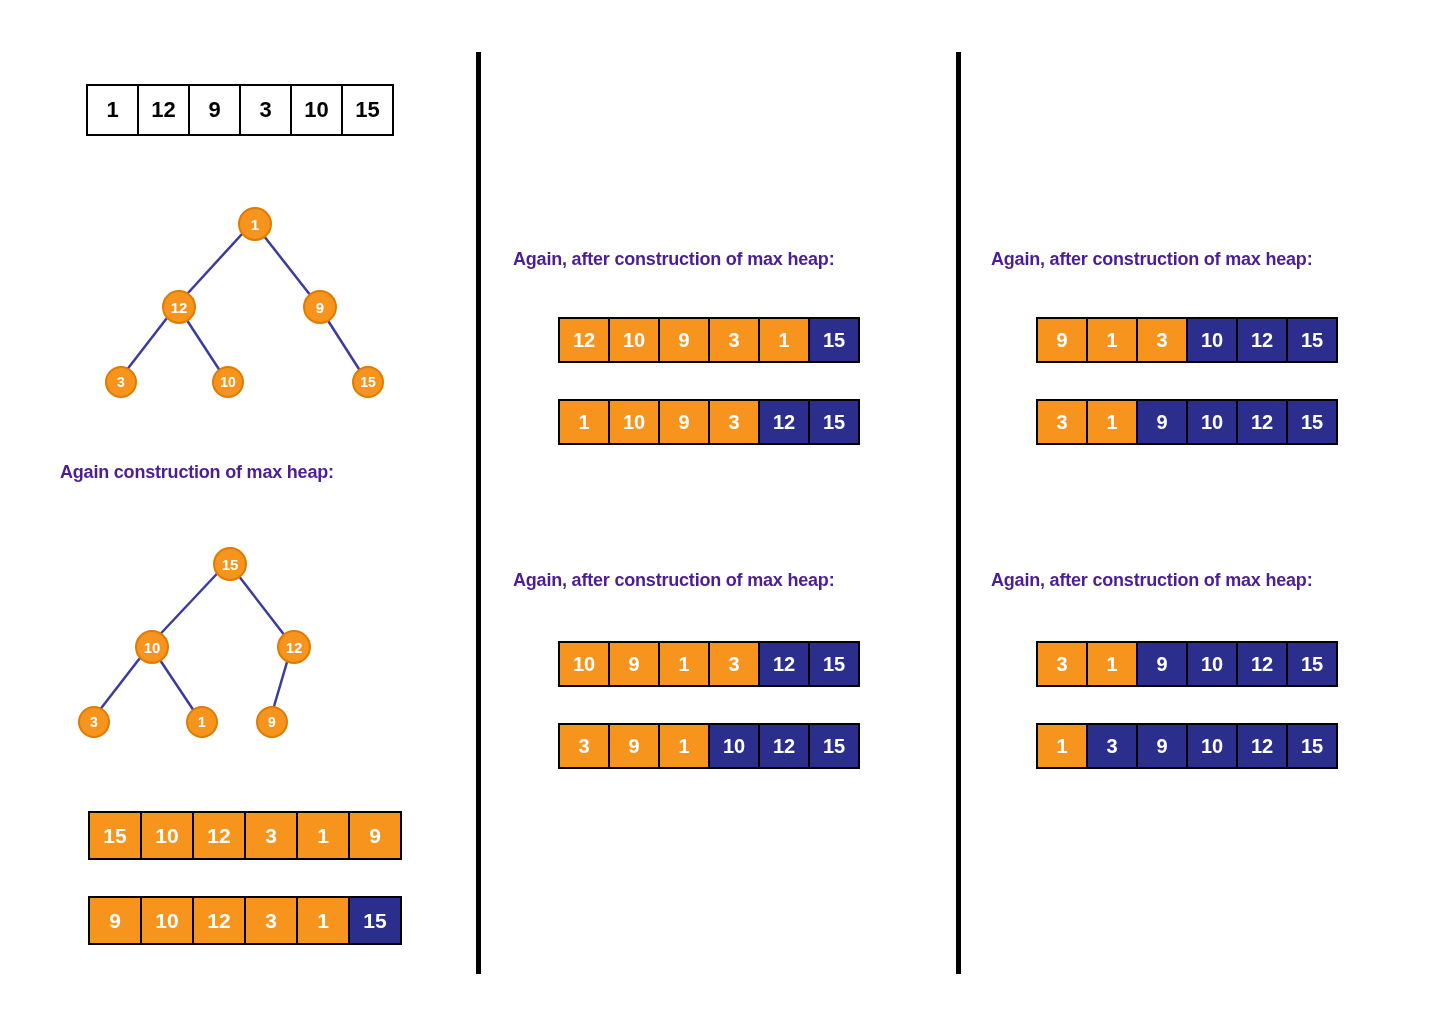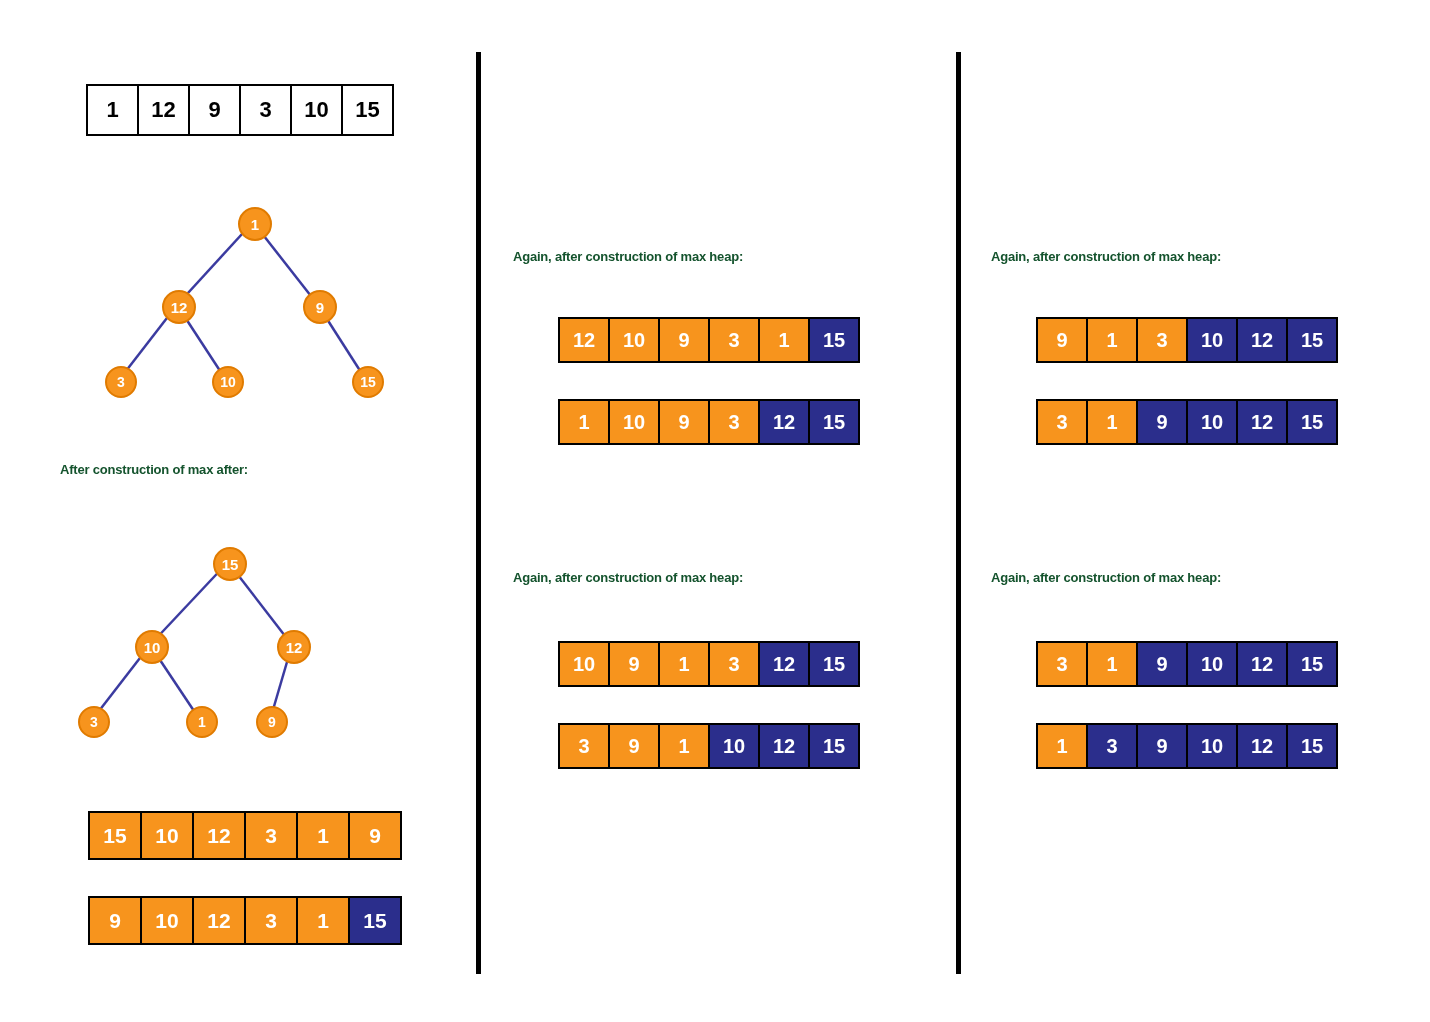--- a/index.html
+++ b/index.html
@@ -53,23 +53,23 @@
   .cell.blue   { background: #2B2E8C; }
 
   
   .arr.big .cell   { width: 53px; height: 52px; font-size: 22px; }
   .arr.mid .cell   { width: 54px; height: 49px; font-size: 21px; }
   .arr.small .cell { width: 52px; height: 46px; font-size: 20px; }
 
   
   .heading {
     position: absolute;
-    font-size: 13px;
+    font-size: 18px;
     font-weight: bold;
-    color: #14532d;
+    color: #4c1d95;
     white-space: nowrap;
     letter-spacing: -0.2px;
   }
 
   
   .tree {
     position: absolute;
   }
   .node {
     position: absolute;
@@ -119,21 +119,21 @@
       <line x1="228" y1="115" x2="276" y2="190" stroke="#3B3BA0" stroke-width="2.5"></line>
     </svg>
     <div class="node r1" style="left:148px; top:17px;">1</div>
     <div class="node r2" style="left:72px;  top:100px;">12</div>
     <div class="node r2" style="left:213px; top:100px;">9</div>
     <div class="node r3" style="left:15px;  top:176px;">3</div>
     <div class="node r3" style="left:122px; top:176px;">10</div>
     <div class="node r3" style="left:262px; top:176px;">15</div>
   </div>
 
-  <div class="heading" style="left:60px; top:462px;">After construction of max after:</div>
+  <div class="heading" style="left:60px; top:462px;">Again construction of max heap:</div>
 
   <div class="tree" id="tree-max-heap" style="left:64px; top:530px; width:330px; height:220px;">
     <svg width="330" height="220">
       <line x1="164" y1="32" x2="86" y2="115" stroke="#3B3BA0" stroke-width="2.5"></line>
       <line x1="164" y1="32" x2="228" y2="115" stroke="#3B3BA0" stroke-width="2.5"></line>
       <line x1="86" y1="115" x2="28" y2="190" stroke="#3B3BA0" stroke-width="2.5"></line>
       <line x1="86" y1="115" x2="136" y2="190" stroke="#3B3BA0" stroke-width="2.5"></line>
       <line x1="228" y1="115" x2="206" y2="190" stroke="#3B3BA0" stroke-width="2.5"></line>
     </svg>
     <div class="node r1" style="left:149px; top:17px;">15</div>

